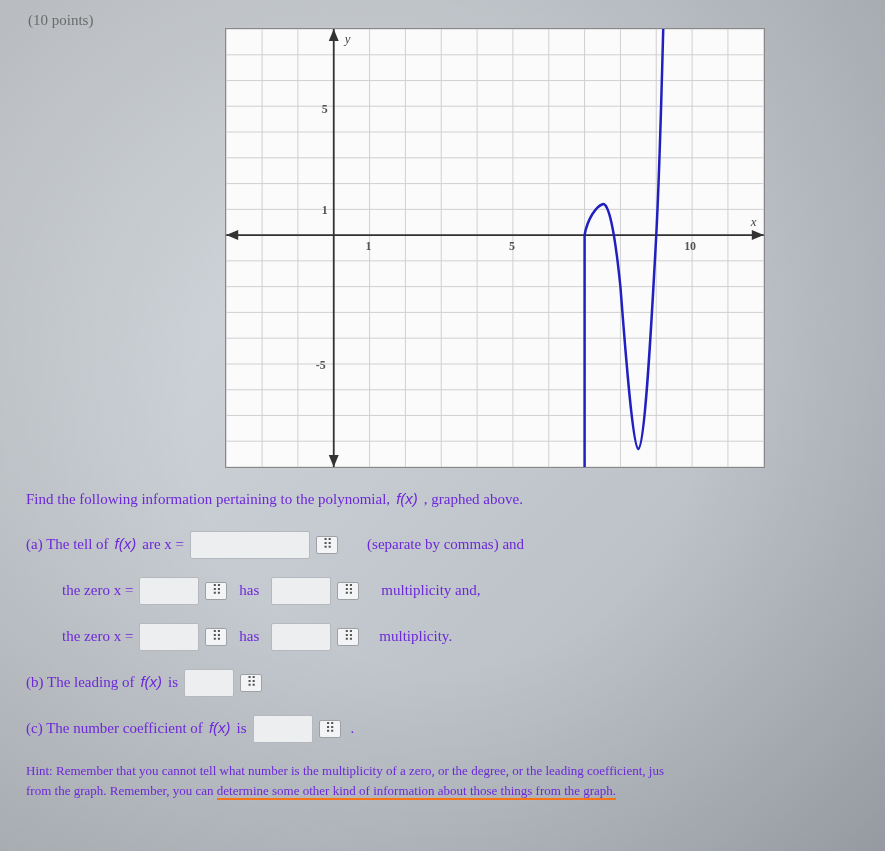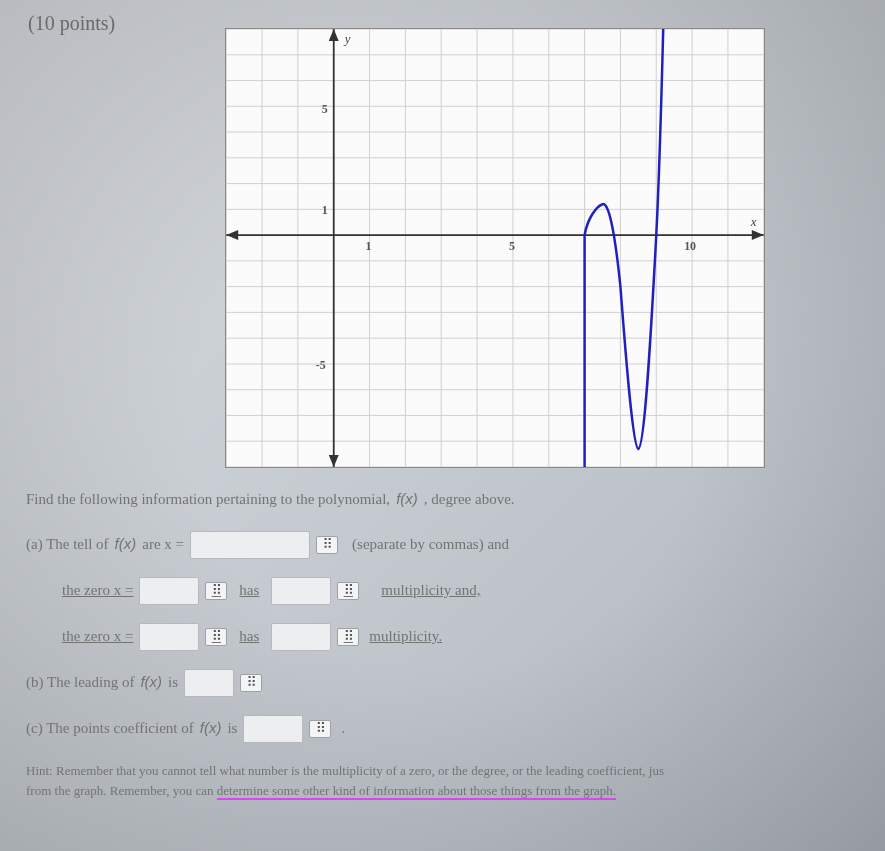--- a/index.html
+++ b/index.html
@@ -17,21 +17,21 @@
     .vignette {
       position: absolute;
       inset: 0;
       pointer-events: none;
       background: radial-gradient(ellipse at center, transparent 40%, rgba(0,0,0,0.15) 100%);
     }
     .points {
       position: absolute;
       top: 12px;
       left: 28px;
-      font-size: 20px;
+      font-size: 15px;
       color: #6a6a6a;
     }
     .graph-container {
       position: absolute;
       top: 28px;
       left: 225px;
       width: 540px;
       height: 440px;
       background: #fbfbfb;
       border: 1px solid #888;
@@ -41,31 +41,31 @@
       height: 100%;
       display: block;
     }
     .content {
       position: absolute;
       top: 488px;
       left: 26px;
       right: 0;
       font-size: 15px;
       line-height: 1.5;
-      color: #737373;
+      color: #6d28d9;
     }
     .row {
       margin-bottom: 18px;
       display: flex;
       align-items: center;
       flex-wrap: wrap;
       gap: 6px;
     }
     .lead { margin-bottom: 20px; }
-    .indent { margin-left: 36px; text-decoration: underline; }
+    .indent { margin-left: 36px; }
     .input-box {
       display: inline-block;
       min-width: 60px;
       height: 28px;
       background: #eceef0;
       border: 1px solid #b5b9bd;
       border-radius: 2px;
       vertical-align: middle;
     }
     .input-wide { min-width: 120px; }
@@ -85,21 +85,21 @@
       vertical-align: middle;
     }
     .keypad-icon::before { content: "⠿"; font-size: 14px; }
     .math { font-style: italic; font-family: Liberation Sans, sans-serif; }
     .hint {
       margin-top: 14px;
       font-size: 13px;
       line-height: 1.55;
     }
     .underline {
-      border-bottom: 2px solid #d946ef;
+      border-bottom: 2px solid #f97316;
     }
   </style>
 </head>
 <body>
 
 <div class="vignette"></div>
 
 <div class="points">(10 points)</div>
 
 <div class="graph-container">
@@ -175,62 +175,62 @@
          C 420 420, 426 320, 432 207
          C 433 186, 435 155, 439 0
          L 441 -300" fill="none" stroke="#2020c0" stroke-width="2.5" stroke-linejoin="round"></path>
   </svg>
 </div>
 
 <div class="content">
   <div class="row lead">
     <span>Find the following information pertaining to the polynomial, </span>
     <span class="math">f(x)</span>
-    <span>, degree above.</span>
+    <span>, graphed above.</span>
   </div>
 
   <div class="row">
     <span>(a) The tell of </span>
     <span class="math">f(x)</span>
     <span> are x = </span>
     <span class="input-box input-wide"></span>
     <span class="keypad-icon"></span>
-    <span style="margin-left:8px;text-align:right;">(separate by commas) and</span>
+    <span style="margin-left:23px;text-align:right;">(separate by commas) and</span>
   </div>
 
   <div class="row indent">
     <span>the zero x = </span>
     <span class="input-box"></span>
     <span class="keypad-icon"></span>
     <span style="margin:0 6px;">has</span>
     <span class="input-box"></span>
     <span class="keypad-icon"></span>
     <span style="margin-left:16px;">multiplicity and,</span>
   </div>
 
   <div class="row indent">
     <span>the zero x = </span>
     <span class="input-box"></span>
     <span class="keypad-icon"></span>
     <span style="margin:0 6px;">has</span>
     <span class="input-box"></span>
     <span class="keypad-icon"></span>
-    <span style="margin-left:4px;">multiplicity.</span>
+    <span style="margin-left:14px;">multiplicity.</span>
   </div>
 
   <div class="row">
     <span>(b) The leading of </span>
     <span class="math">f(x)</span>
     <span> is </span>
     <span class="input-box" style="min-width:50px;"></span>
     <span class="keypad-icon"></span>
   </div>
 
   <div class="row">
-    <span>(c) The points coefficient of </span>
+    <span>(c) The number coefficient of </span>
     <span class="math">f(x)</span>
     <span> is </span>
     <span class="input-box" style="min-width:60px;"></span>
     <span class="keypad-icon"></span>
     <span style="margin-left:4px;">.</span>
   </div>
 
   <div class="hint">
     <span>Hint: Remember that you cannot tell what number is the multiplicity of a zero, or the degree, or the leading coefficient, jus</span><br>
     <span>from the graph. Remember, you can </span><span class="underline">determine some other kind of information about those things from the graph.</span>

